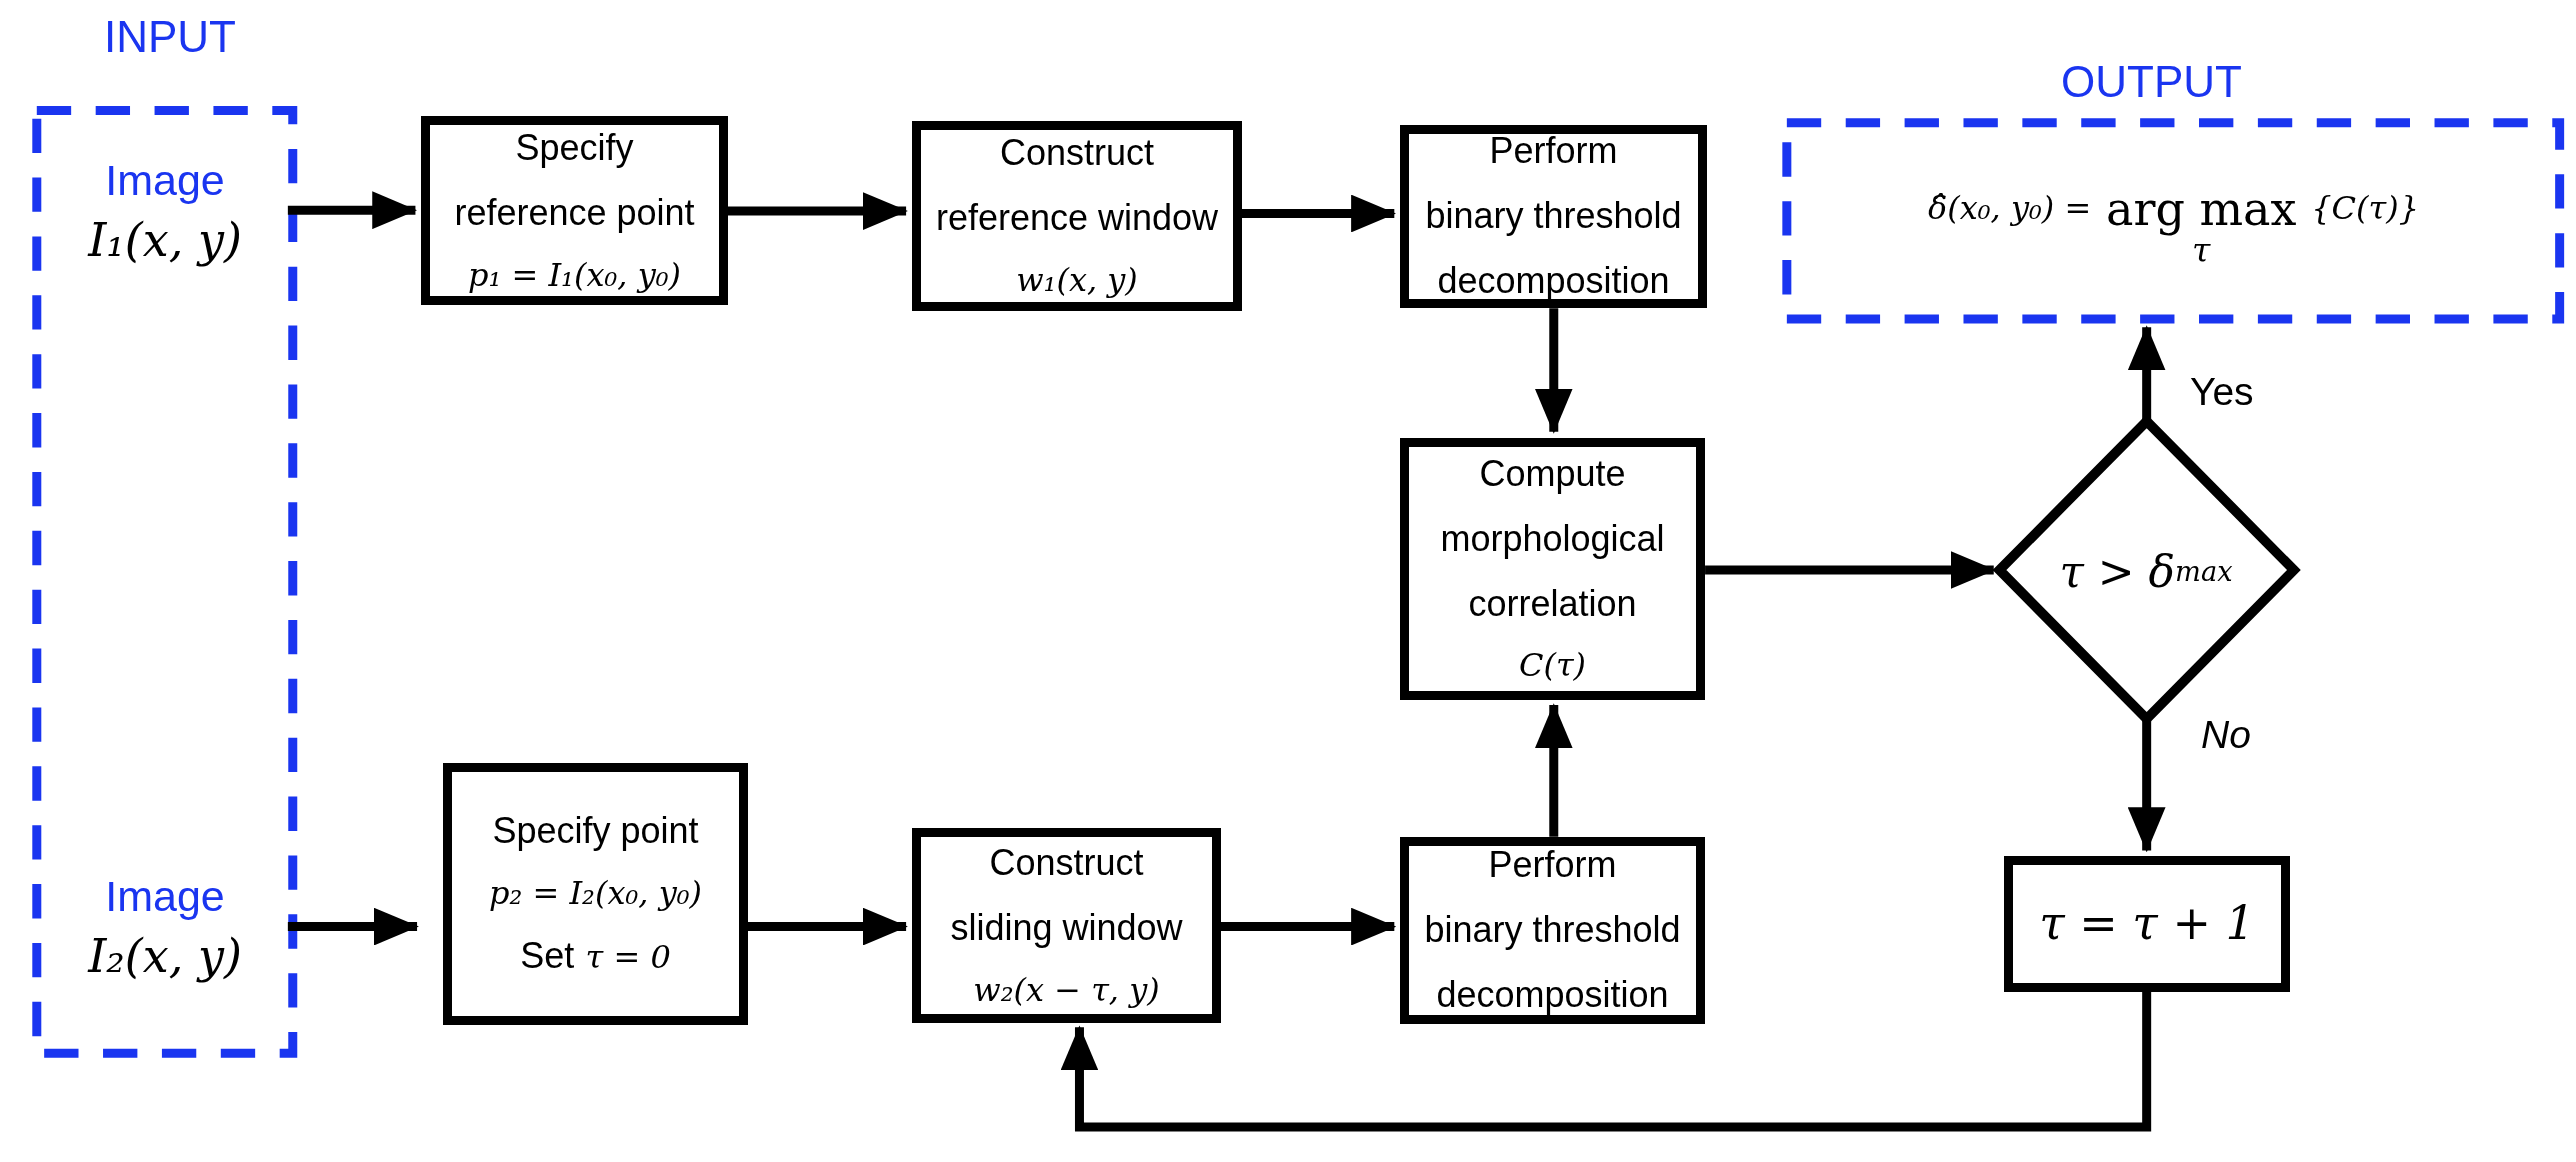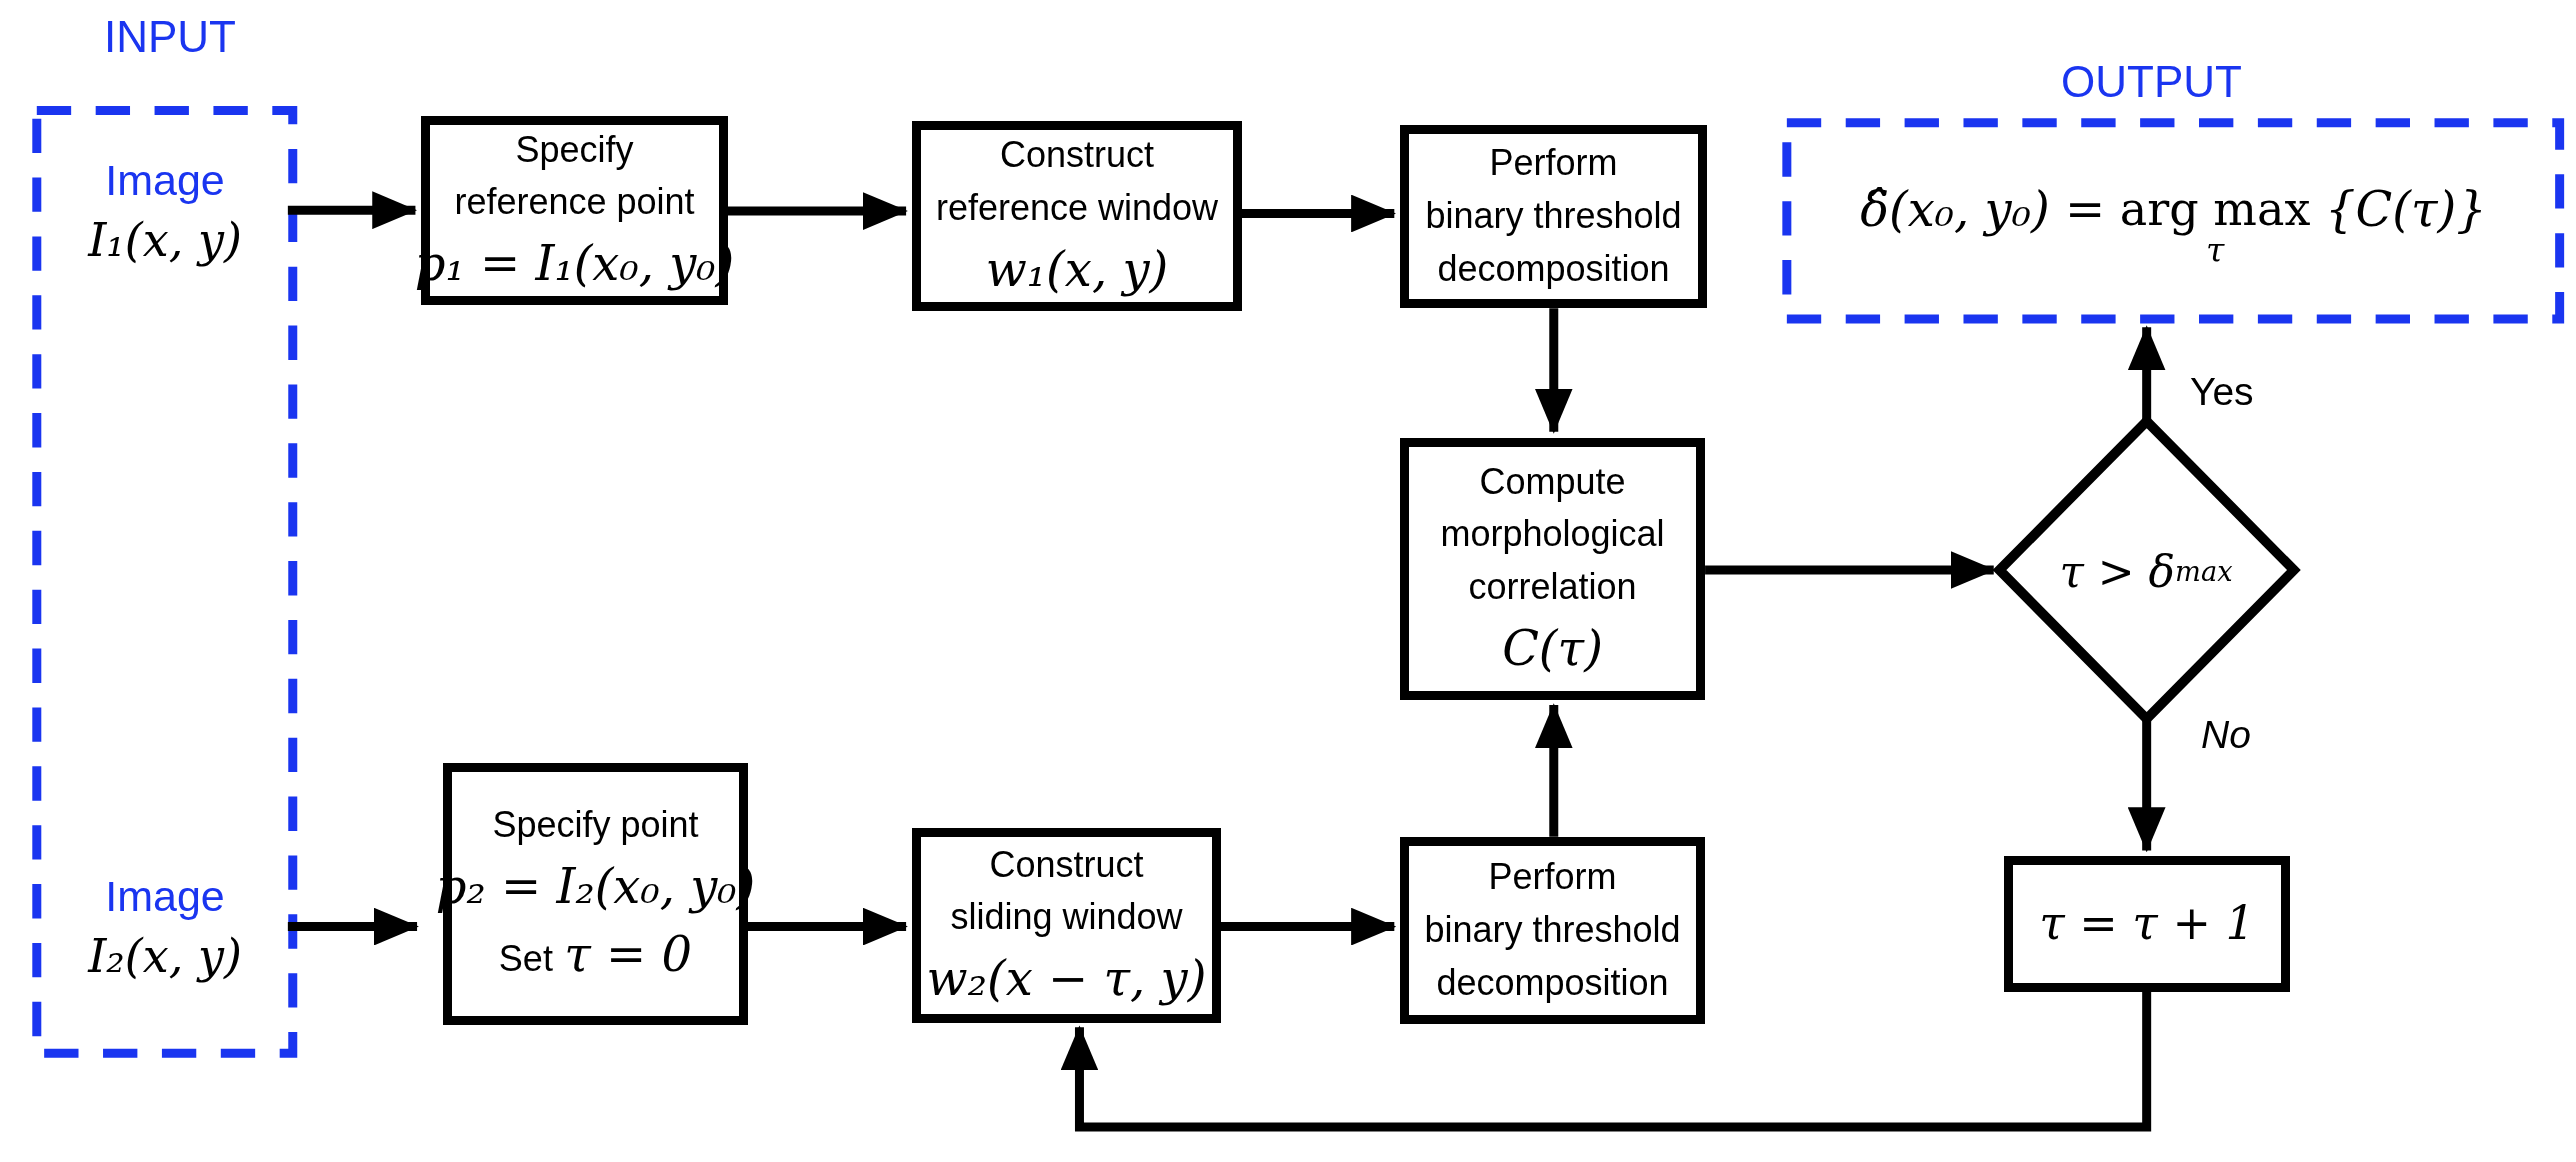--- a/index.html
+++ b/index.html
@@ -18,33 +18,33 @@
   .box {
     position: absolute;
     box-sizing: border-box;
     background: #ffffff;
     border: 9.8px solid var(--ink);
     display: flex;
     flex-direction: column;
     align-items: center;
     justify-content: center;
     text-align: center;
-    row-gap: 6px;
+    row-gap: 18px;
   }
   .sansline {
     font-family: "Liberation Sans", "DejaVu Sans", sans-serif;
     font-size: 36px;
     line-height: 1.3;
     color: var(--ink);
     white-space: nowrap;
   }
   .math {
     font-family: "DejaVu Serif", "DejaVu Sans", serif;
     font-style: italic;
-    font-size: 48px;
+    font-size: 32px;
     line-height: 1.3;
     color: var(--ink);
     white-space: nowrap;
   }
   .inline-math { margin-left: 11.4px; }
 
   .section-label {
     position: absolute;
     color: var(--blue);
     font-size: 44px;

